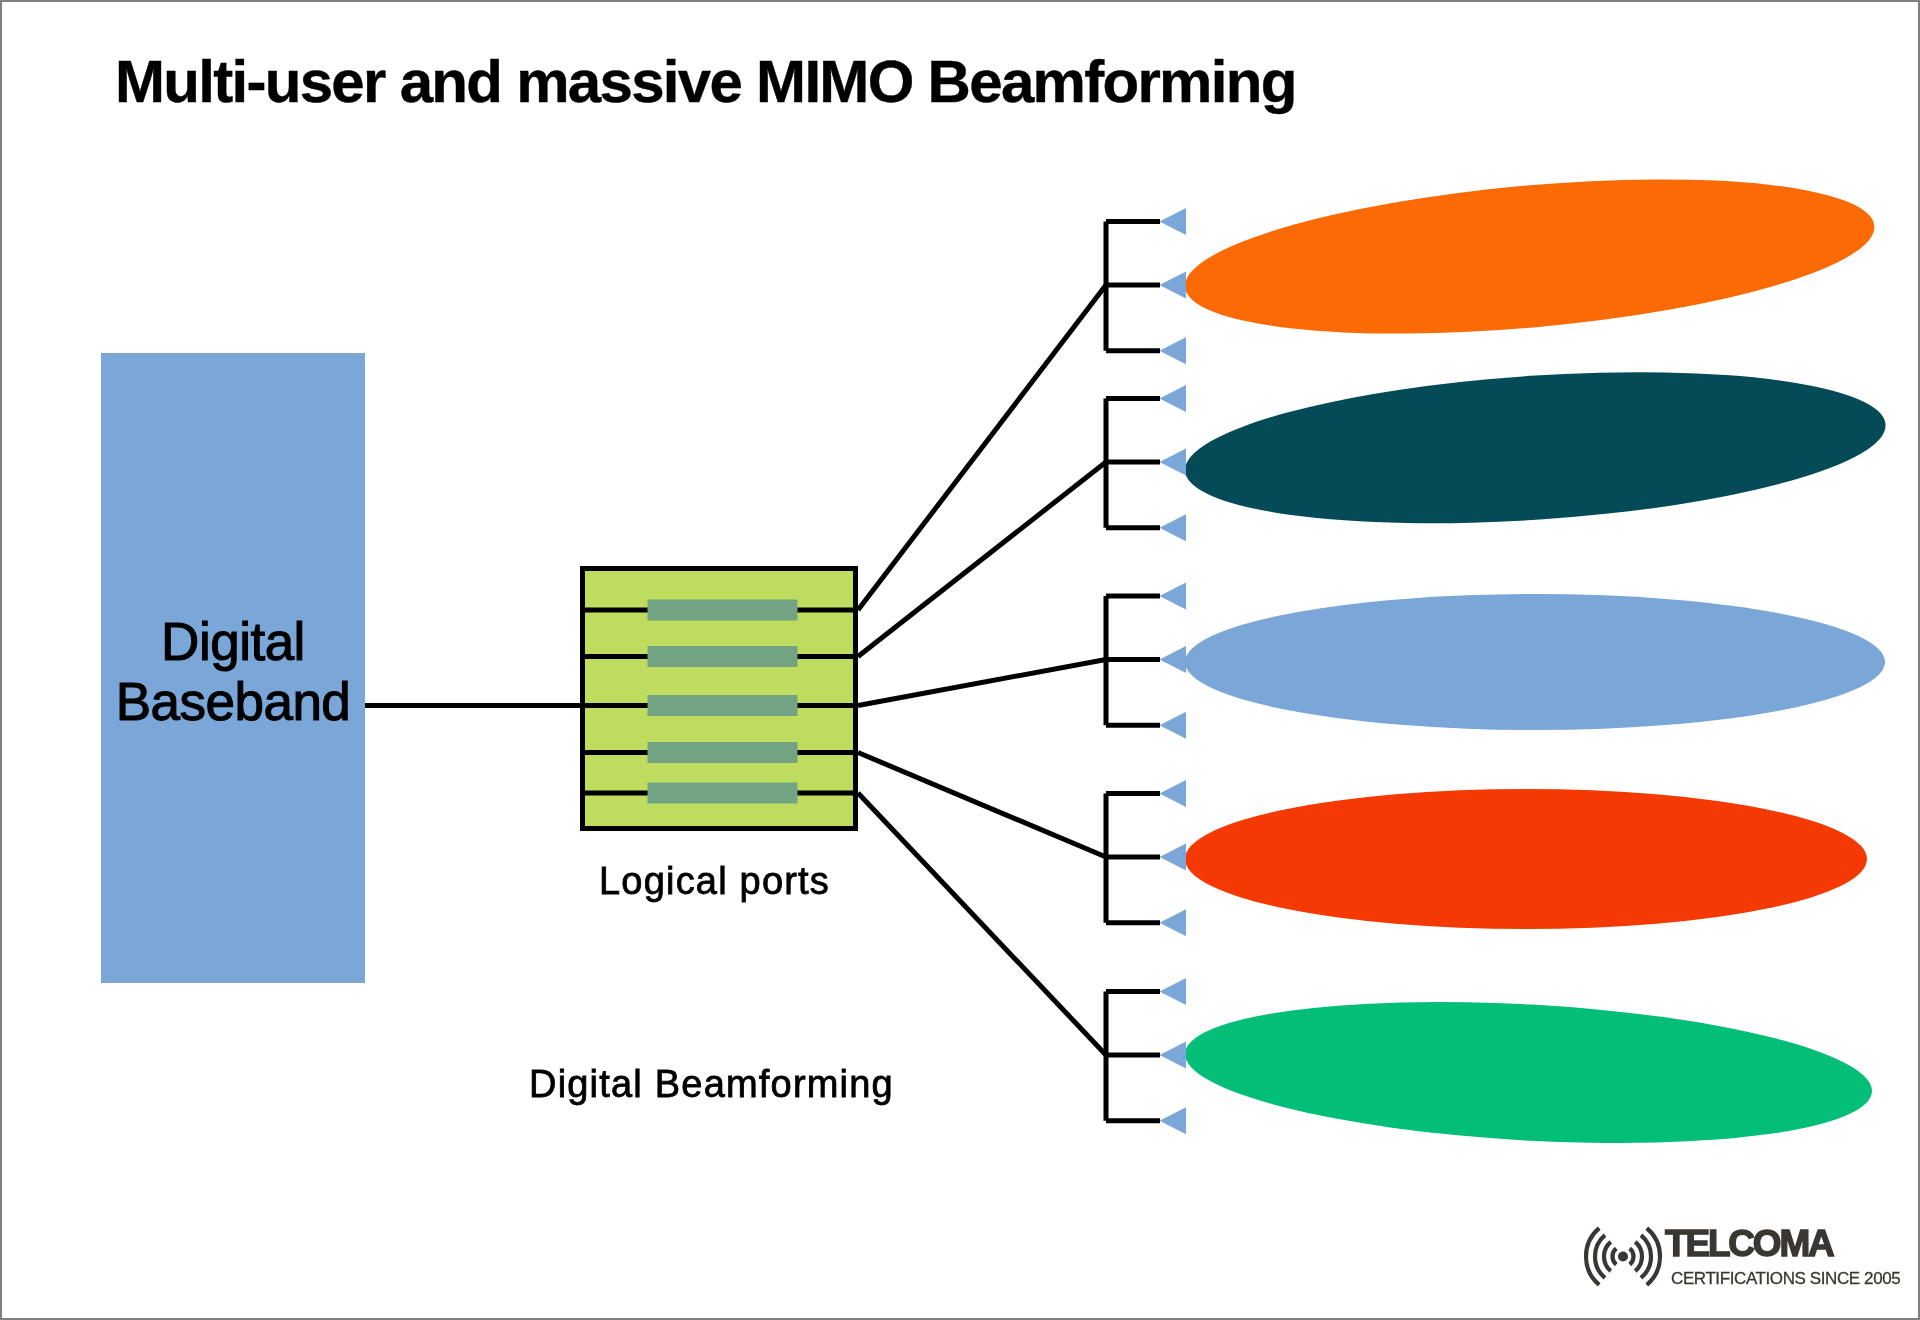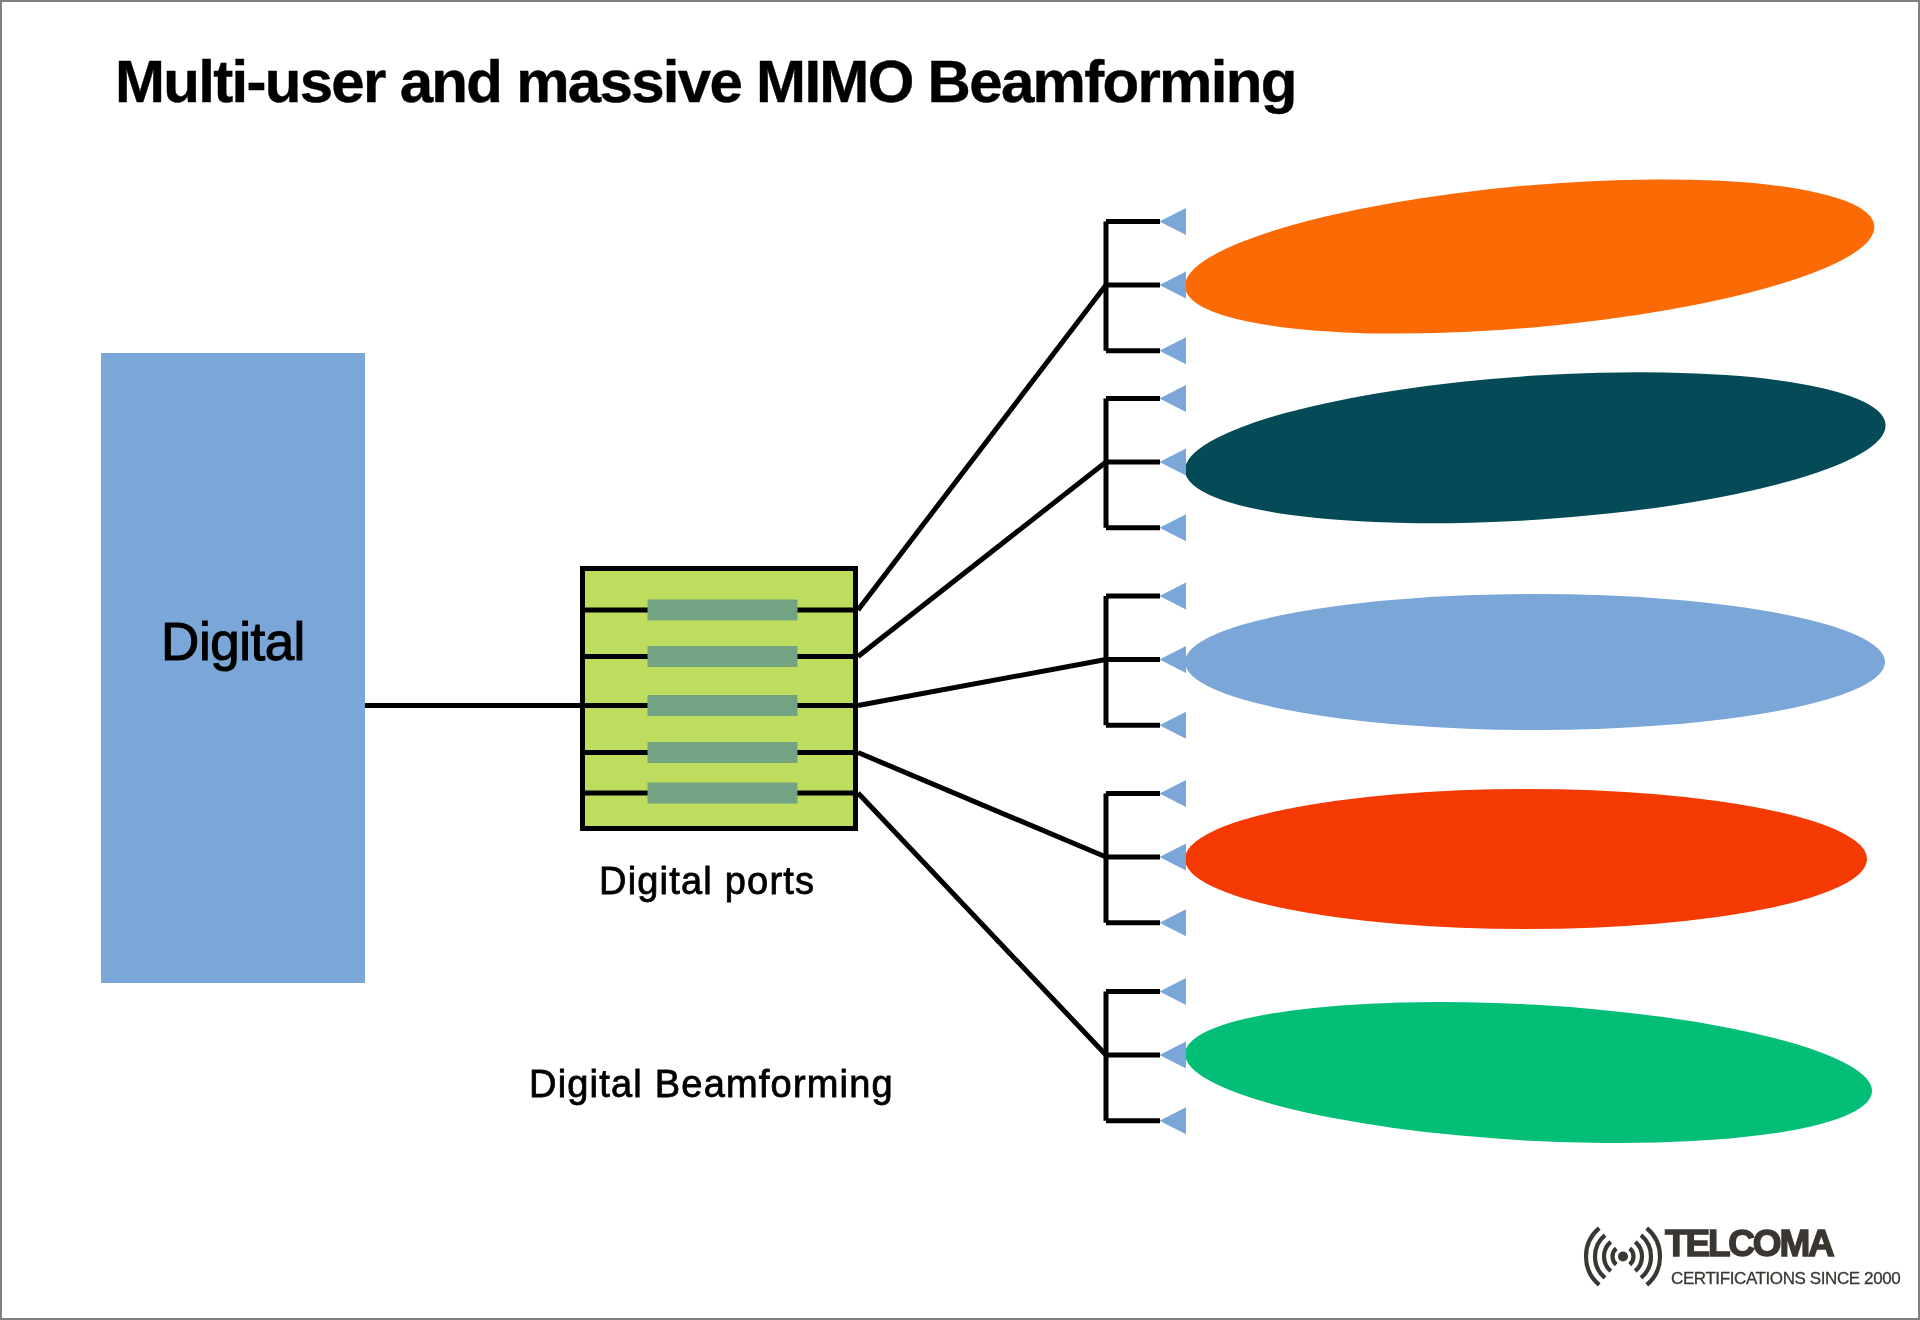--- a/index.html
+++ b/index.html
@@ -127,20 +127,21 @@
       <path class="logoicon" d="M -23.78 -28.34 A 37 37 0 0 0 -23.78 28.34"></path>
     </g>
     <use href="#wavearcs" transform="scale(-1,1)"></use>
   </g>
 </svg>
 
 <div class="txt title">Multi-user and massive MIMO Beamforming</div>
 
 <div class="txt baseband-label">
   <div>Digital</div>
+  <div>Baseband</div>
 </div>
 
-<div class="txt label logical-ports">Digital ports</div>
+<div class="txt label logical-ports">Logical ports</div>
 
 <div class="txt label digital-beamforming">Digital Beamforming</div>
 
 <div class="txt logo-brand">TELCOMA</div>
-<div class="txt logo-tagline">CERTIFICATIONS SINCE 2000</div>
+<div class="txt logo-tagline">CERTIFICATIONS SINCE 2005</div>
 
 </body></html>

